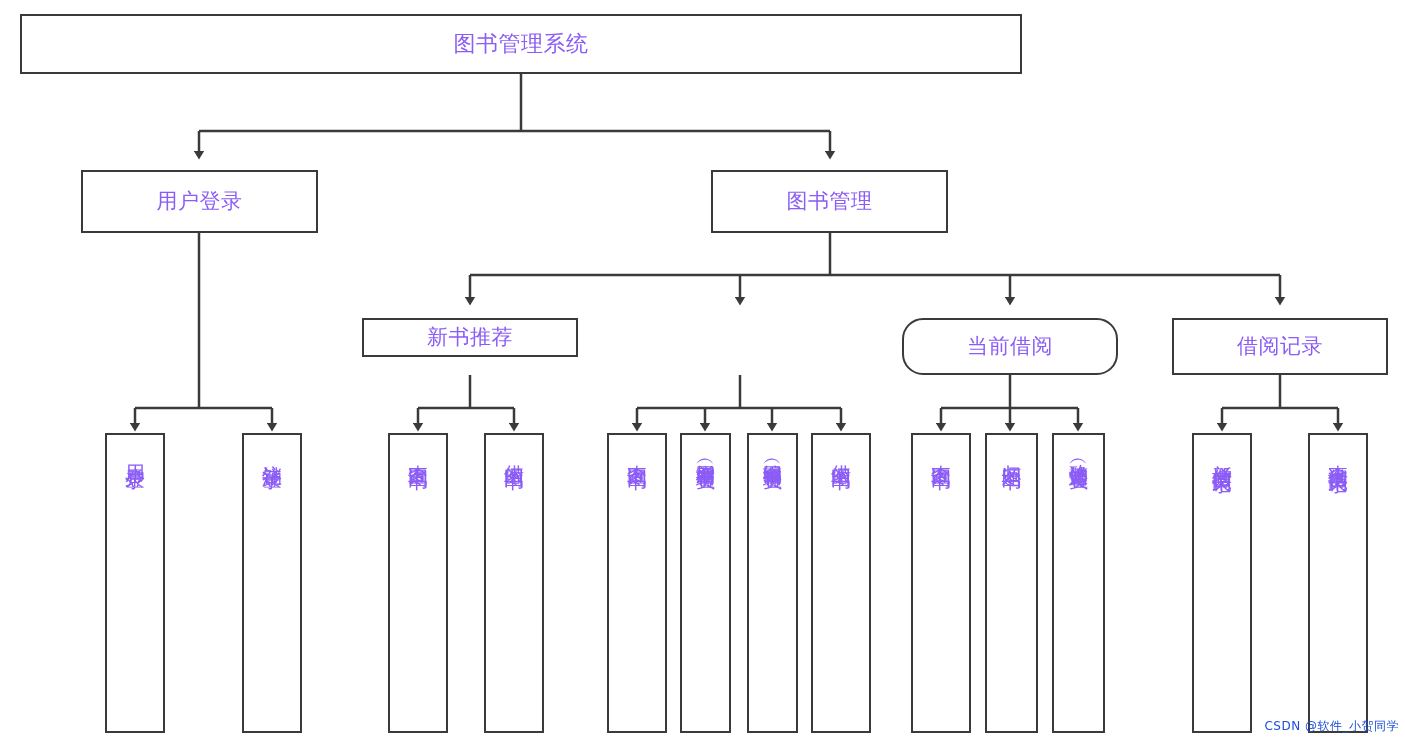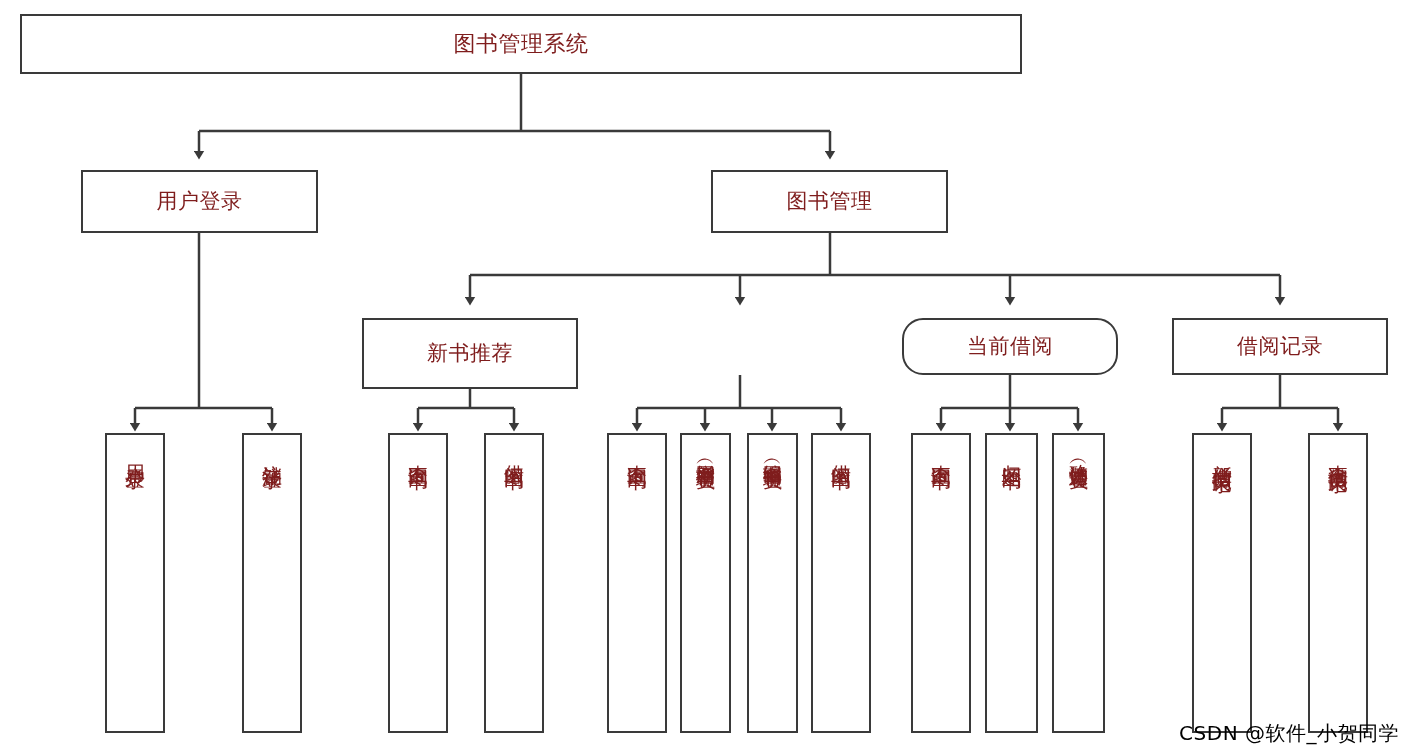--- a/index.html
+++ b/index.html
@@ -18,21 +18,21 @@
     overflow: hidden;
   }
   .node {
     position: absolute;
     box-sizing: border-box;
     background: #ffffff;
     border: 2.5px solid #3a3a3a;
     display: flex;
     align-items: center;
     justify-content: center;
-    color: #7f1d1d;
+    color: #8b5cf6;
     z-index: 3;
   }
   .node .lbl {
     display: block;
     text-align: center;
     line-height: 1.25;
     white-space: nowrap;
   }
   
   .node.horiz .lbl {
@@ -63,23 +63,23 @@
     left: 0;
     top: 0;
     width: 1405px;
     height: 747px;
     z-index: 1;
     pointer-events: none;
   }
   #watermark {
     position: absolute;
     right: 6px;
-    bottom: 0;
-    font-size: 20px;
-    color: #000000;
+    bottom: 12px;
+    font-size: 12px;
+    color: #1d4ed8;
     letter-spacing: 0.5px;
     z-index: 6;
     white-space: nowrap;
   }
 </style>
 </head>
 <body>
 
 <div id="canvas">
 
@@ -137,21 +137,21 @@
     <span class="lbl">图书管理系统</span>
   </div>
 
   <div class="node horiz" style="left:81px; top:170px; width:237px; height:63px;">
     <span class="lbl">用户登录</span>
   </div>
   <div class="node horiz" style="left:711px; top:170px; width:237px; height:63px;">
     <span class="lbl">图书管理</span>
   </div>
 
-  <div class="node horiz" style="left:362px; top:318px; width:216px; height:71px;">
+  <div class="node horiz" style="left:362px; top:318px; width:216px; height:39px;">
     <span class="lbl">新书推荐</span>
   </div>
   <div class="node horiz" style="left:902px; top:318px; width:216px; height:57px;border-radius:21px;">
     <span class="lbl">当前借阅</span>
   </div>
   <div class="node horiz" style="left:1172px; top:318px; width:216px; height:57px;">
     <span class="lbl">借阅记录</span>
   </div>
 
   <div class="node vert" style="left:105px; top:433px; width:60px; height:300px;">

